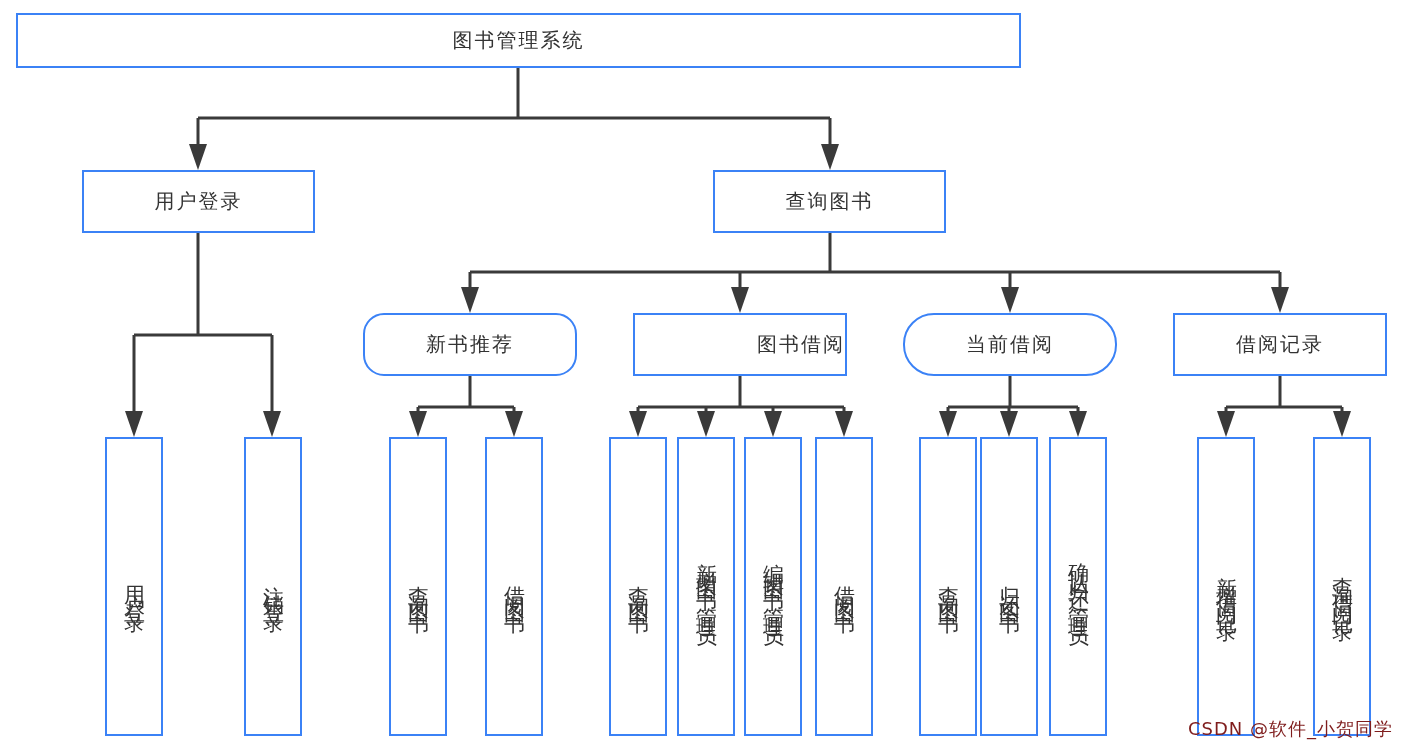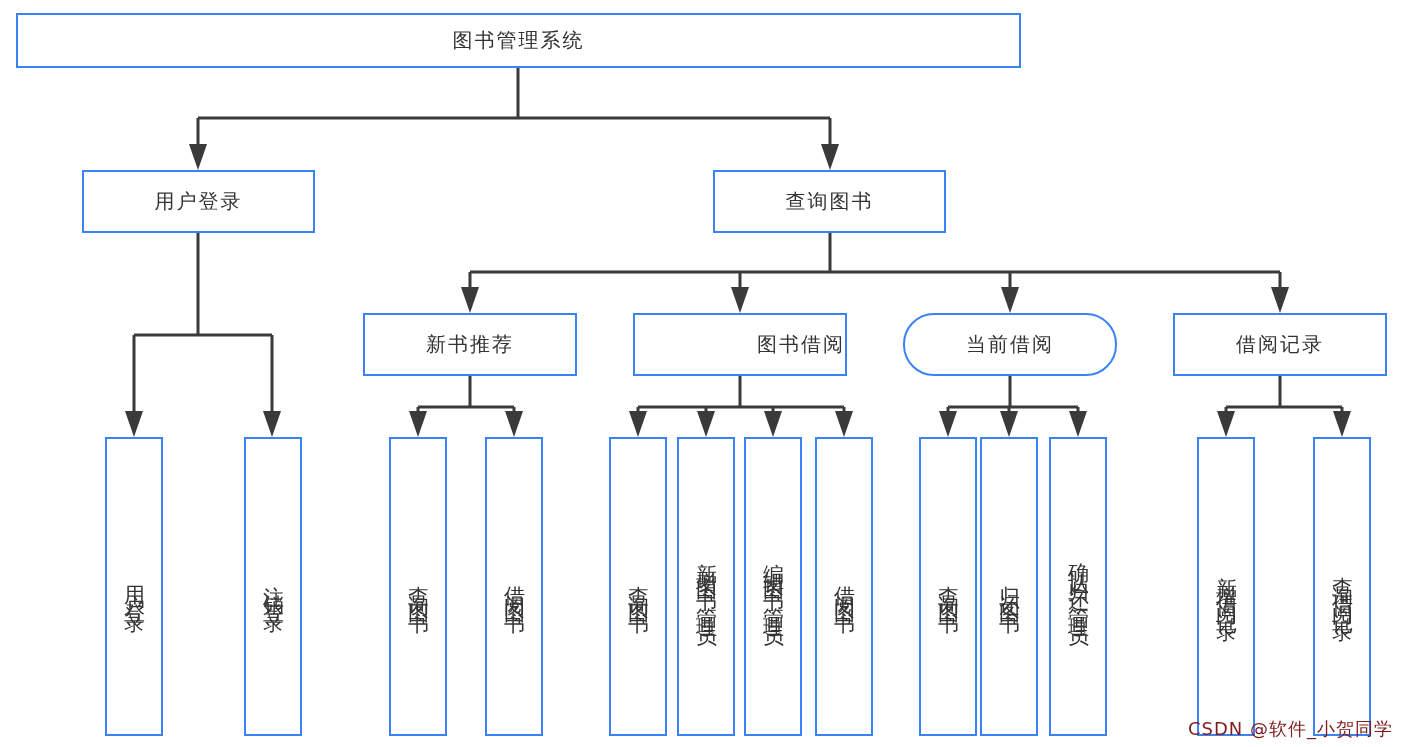--- a/index.html
+++ b/index.html
@@ -95,21 +95,21 @@
     <span class="hlabel">图书管理系统</span>
   </div>
 
   <div class="box lvl2" style="left:82px;">
     <span class="hlabel">用户登录</span>
   </div>
   <div class="box lvl2" style="left:713px;">
     <span class="hlabel">查询图书</span>
   </div>
 
-  <div class="box lvl3" style="left:363px;">
+  <div class="box lvl3" style="left:363px;border-radius:21px;">
     <span class="hlabel">新书推荐</span>
   </div>
   <div class="box lvl3" style="left:633px;justify-content:flex-end;">
     <span class="hlabel">图书借阅</span>
   </div>
   <div class="box lvl3" style="left:903px;border-radius:31px;">
     <span class="hlabel">当前借阅</span>
   </div>
   <div class="box lvl3" style="left:1173px;">
     <span class="hlabel">借阅记录</span>

